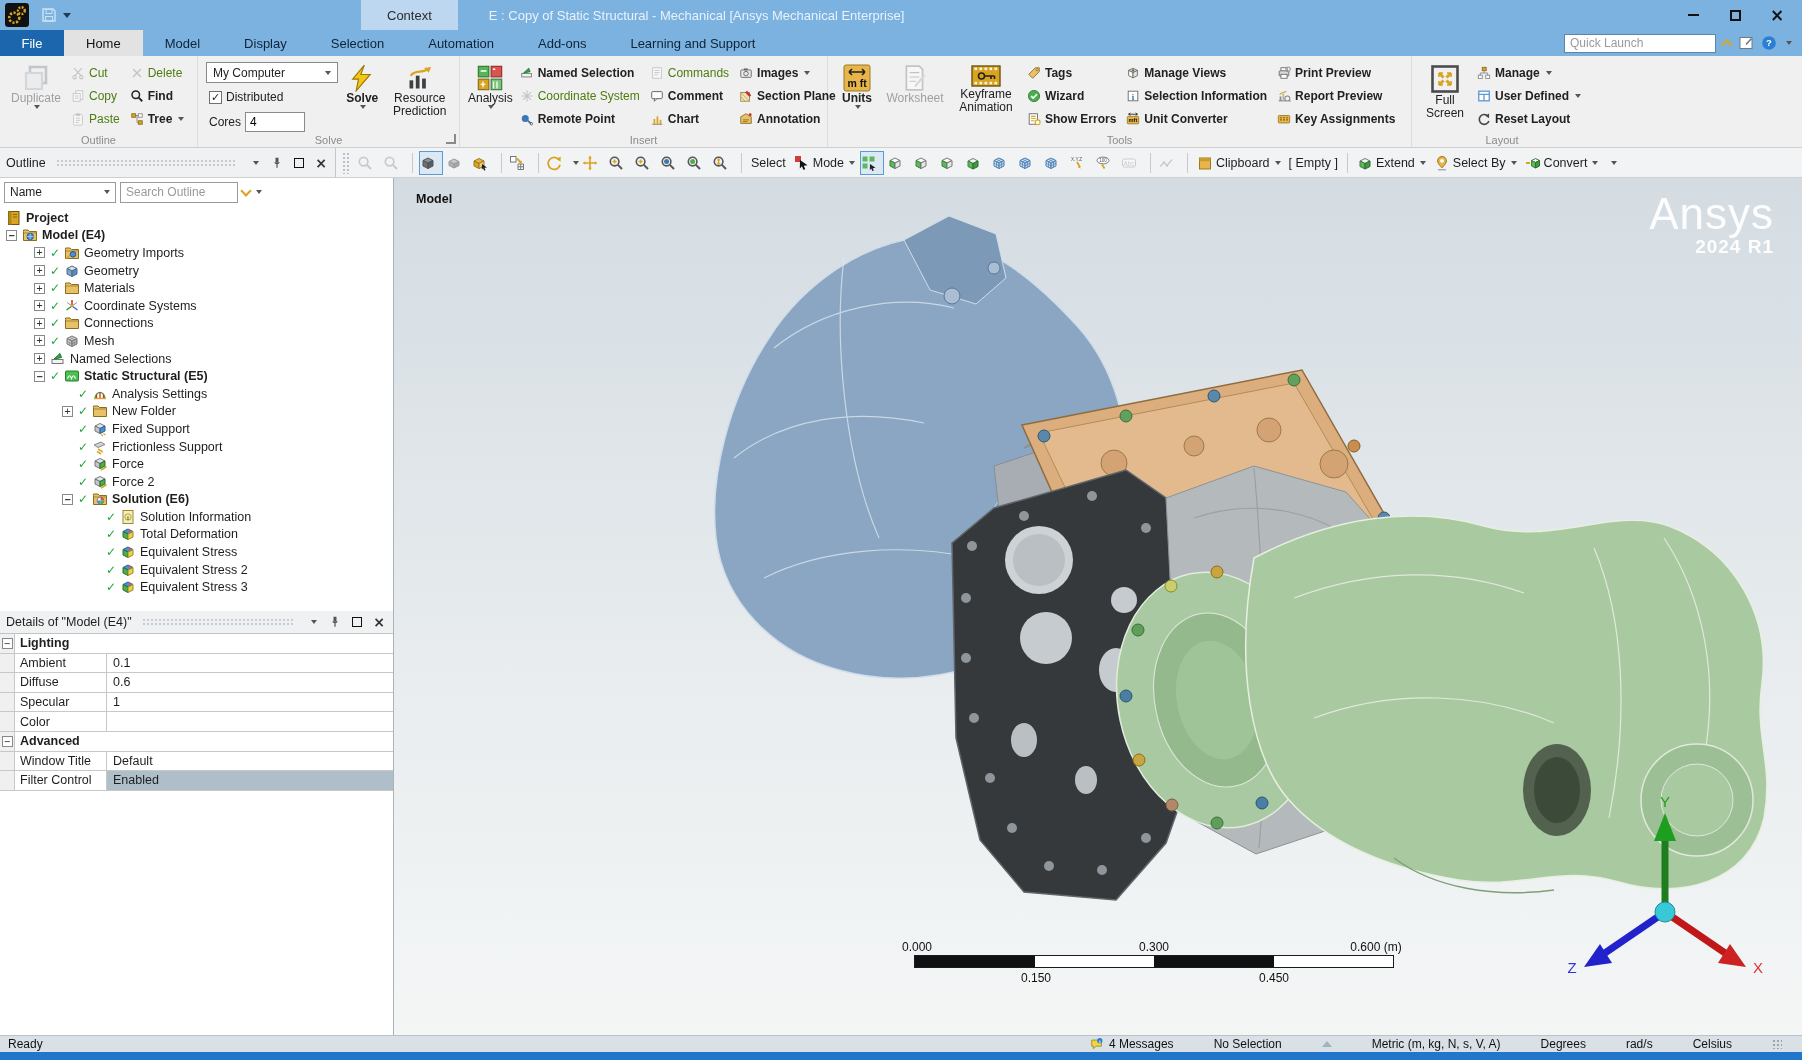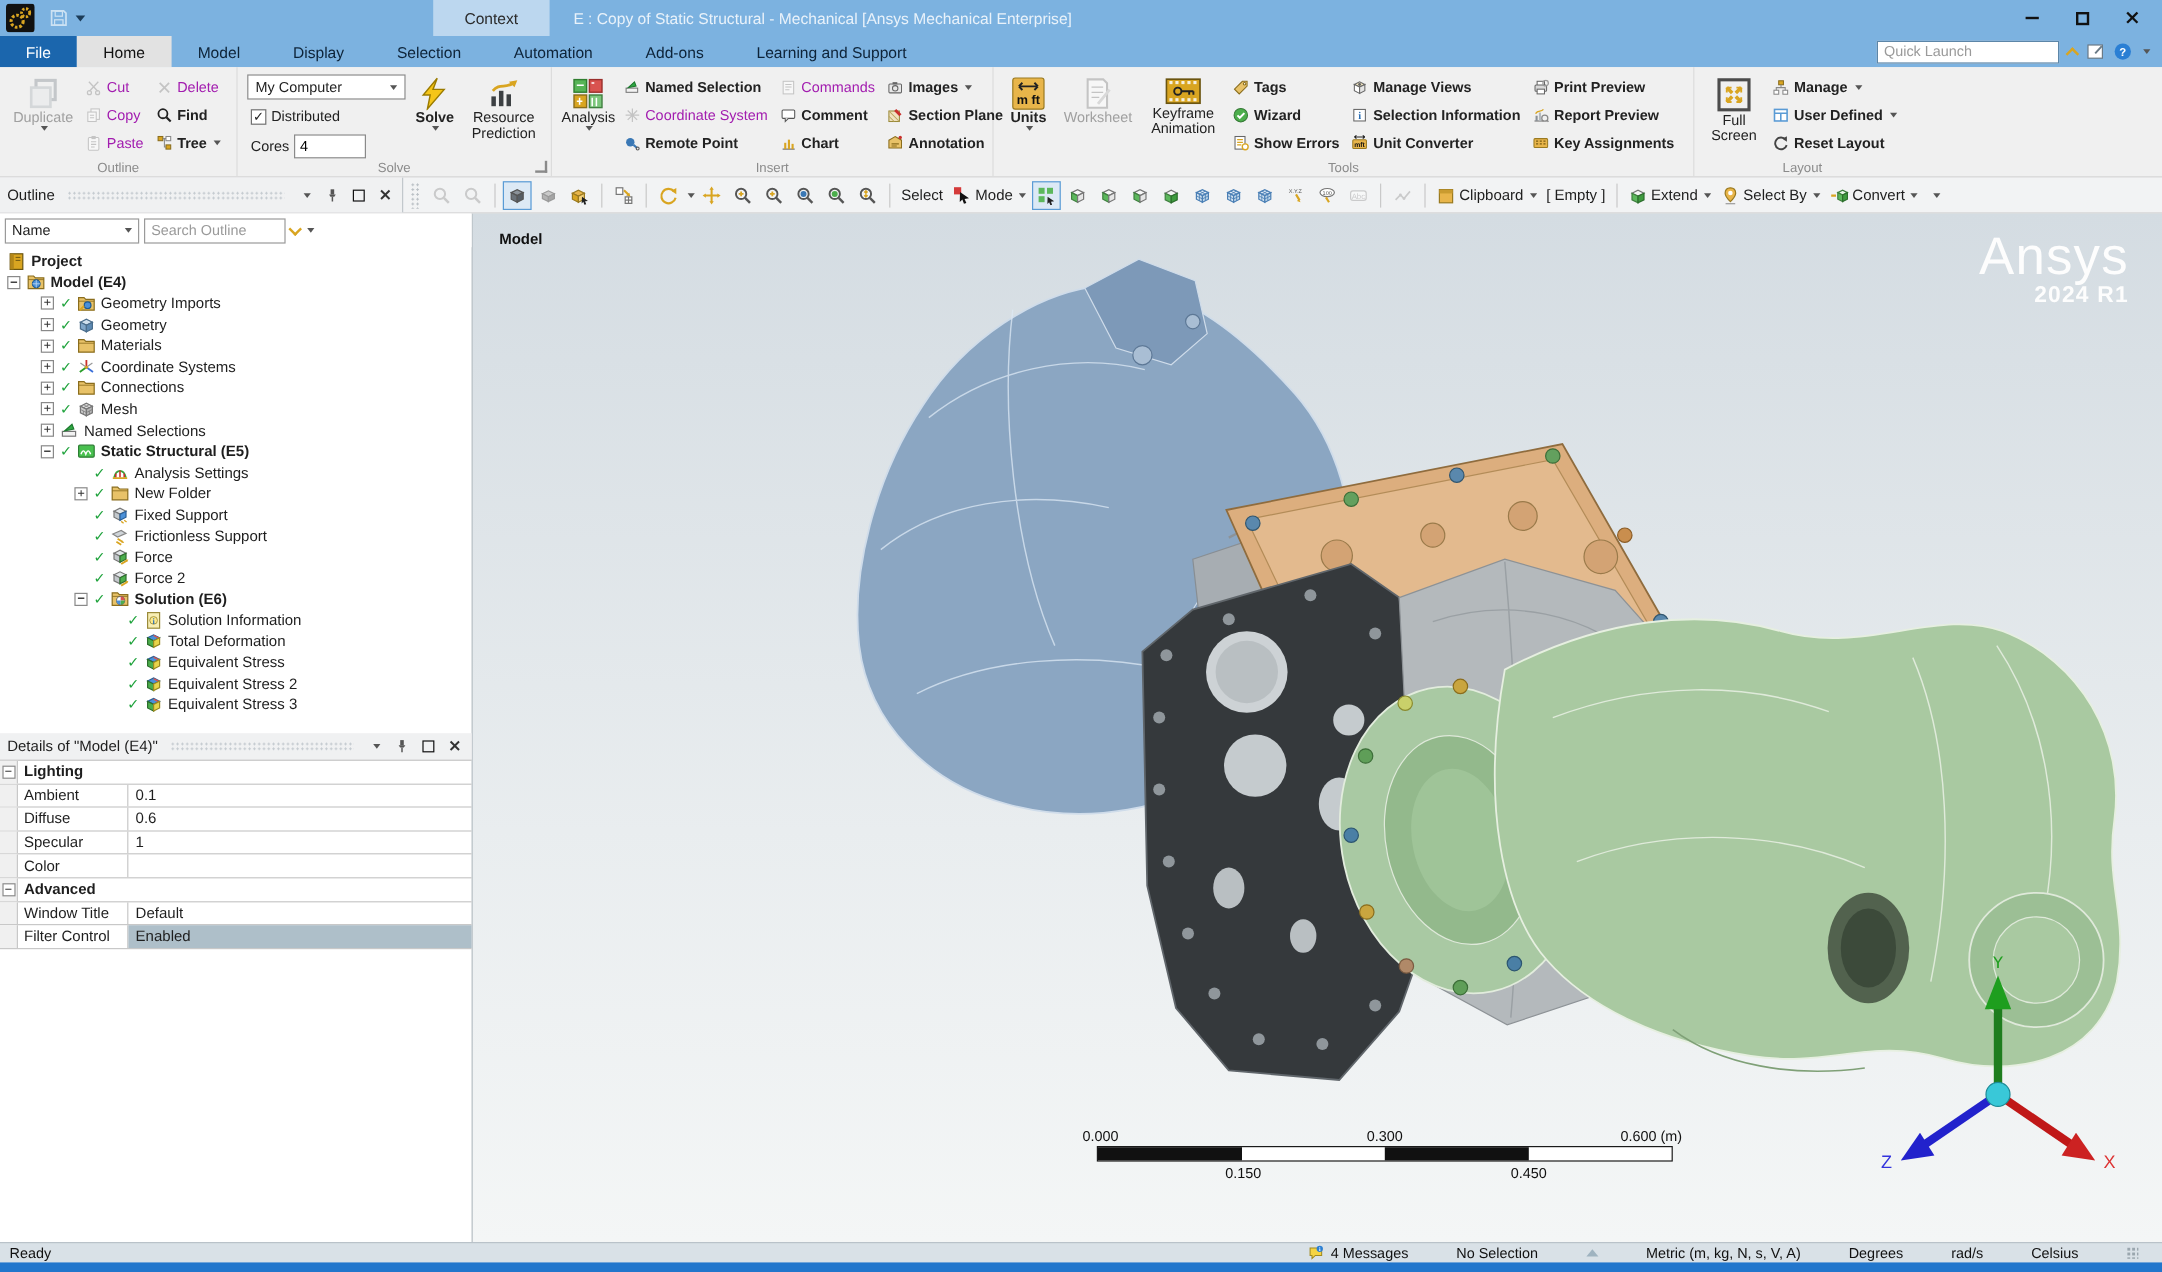--- a/index.html
+++ b/index.html
@@ -4,21 +4,21 @@
 <style>
 *{box-sizing:border-box;margin:0;padding:0}
 html,body{width:1802px;height:1060px;overflow:hidden;font-family:"Liberation Sans",sans-serif;-webkit-font-smoothing:antialiased}
 body{position:relative;background:#f0f0f0;font-size:12px;color:#1e1e1e}
 
 .titlebar{position:absolute;left:0;top:0;width:1802px;height:30px;background:#7cb2e0;display:flex;align-items:center}
 .appico{width:24px;height:24px;margin-left:5px}
 .saveico{width:16px;height:16px;margin-left:12px;opacity:.85}
 .qat-dd{margin-left:6px;border-left:4px solid transparent;border-right:4px solid transparent;border-top:5px solid #1c3c58}
 .ctxtab{margin-left:290px;height:30px;padding:0 26px;background:#bcd7ef;display:flex;align-items:center;color:#2b2b2b;font-size:13px}
-.wtitle{margin-left:20px;color:#e9f2fa;font-size:13px;flex:1;white-space:nowrap;overflow:hidden}
+.wtitle{margin-left:31px;color:#e9f2fa;font-size:13px;flex:1;white-space:nowrap;overflow:hidden}
 .winbtns{display:flex;align-items:center;gap:0;margin-right:4px}
 .winbtn{width:42px;height:28px;display:flex;align-items:center;justify-content:center;color:#111}
 .minbar{width:11px;height:2px;background:#111}
 .maxbox{width:11px;height:11px;border:2px solid #111}
 .closex{font-size:17px;font-weight:bold;font-family:"DejaVu Sans",sans-serif}
 
 .menubar{position:absolute;left:0;top:30px;width:1802px;height:26px;background:#7cb2e0;display:flex;align-items:stretch}
 .mfile{width:64px;background:#1b66ad;color:#fff;display:flex;align-items:center;justify-content:center;font-size:13px}
 .mtab{padding:0 22px;display:flex;align-items:center;color:#0d2338;font-size:13px}
 .mtab.sel{background:#e2e2e2;color:#111}
@@ -26,41 +26,41 @@
 .qlwrap{display:flex;align-items:center;gap:7px;margin-right:10px}
 .qlinput{width:152px;height:19px;border:1px solid #5c86a8;background:#fff;font-size:12px;padding:0 5px;color:#333}
 .qlinput::placeholder{color:#9a9a9a}
 .chevup{width:8px;height:8px;border-left:2.5px solid #d9a521;border-top:2.5px solid #d9a521;transform:rotate(45deg);margin-top:4px}
 
 .ribbon{position:absolute;left:0;top:56px;width:1802px;height:92px;background:#f0f0f0;border-bottom:1px solid #cfcfcf;display:flex}
 .rgroup{position:relative;display:flex;gap:4px;padding:3px 6px 14px 8px;border-right:1px solid #dcdcdc}
 .glabel{position:absolute;bottom:1px;left:0;width:100%;text-align:center;font-size:11px;color:#8b8b8b}
 .rcol{display:flex;flex-direction:column;gap:1px;padding-top:3px}
 .rsm{display:flex;align-items:center;gap:4px;height:22px;padding:0 3px;font-size:12px;color:#222;white-space:nowrap}
-.rsm.dis{color:#a21caf}
+.rsm.dis{color:#4d7c0f}
 .rsm.dis svg{opacity:.5}
 .rbig{display:flex;flex-direction:column;align-items:center;padding-top:5px;font-size:12px;line-height:13px;text-align:center;color:#222;white-space:normal}
 .rbig.dis{color:#a0a0a0}
 .rbig.dis svg{opacity:.5}
 .dd{width:0;height:0;border-left:3.5px solid transparent;border-right:3.5px solid transparent;border-top:4px solid #555;display:inline-block;margin-left:2px;flex:none}
 .rselect{width:132px;height:21px;border:1px solid #8a8a8a;background:#fff;display:flex;align-items:center;padding:0 6px;font-size:12px;justify-content:space-between}
 .cb{width:13px;height:13px;border:1px solid #707070;background:#fff;display:flex;align-items:center;justify-content:center;font-size:11px;color:#222;font-family:"DejaVu Sans",sans-serif;line-height:11px}
 .cores{width:60px;height:20px;border:1px solid #8a8a8a;background:#fff;font-size:12px;padding:0 4px}
 .dlaunch{position:absolute;right:3px;bottom:3px;width:10px;height:10px;border-right:2px solid #8a8a8a;border-bottom:2px solid #8a8a8a}
 .i14{width:14px;height:14px;flex:none}
 .i16{width:16px;height:16px;flex:none}
 .i28{width:28px;height:28px;flex:none}
 
 .subbar{position:absolute;left:0;top:148px;width:1802px;height:30px;display:flex;border-bottom:1px solid #cfcfcf;background:#f2f3f4}
 .phdr{display:flex;align-items:center;background:#f0f1f2;padding:0 6px;gap:6px;font-size:12.5px;color:#1e1e1e}
 .phdr .dots{flex:1;height:8px;background-image:radial-gradient(#c5cbd0 1px,transparent 1.1px);background-size:4px 4px;margin:0 4px}
 .phico{width:16px;height:16px;display:flex;align-items:center;justify-content:center;color:#333}
 .outlinehdr{width:336px;border-right:1px solid #c2c8cc}
 .gtool{flex:1;display:flex;align-items:center;padding:0 6px;gap:2px;overflow:hidden}
-.tbtn{width:24px;height:24px;display:flex;align-items:center;justify-content:center;border:1px solid transparent;flex:none}
+.tbtn{width:24px;height:24px;display:flex;align-items:center;justify-content:flex-start;border:1px solid transparent;flex:none}
 .tbtn.sel{border-color:#5a9bd5;background:#dce9f5}
 .tbtn.dis{opacity:.45}
 .tsep{width:1px;height:20px;background:#c9c9c9;margin:0 4px;flex:none}
 .tlbl{font-size:12.5px;color:#1e1e1e;margin:0 3px;white-space:nowrap}
 .dragdots{width:8px;height:22px;background-image:radial-gradient(#b9bfc4 1px,transparent 1.1px);background-size:4px 4px;margin-right:4px}
 
 .main{position:absolute;left:0;top:178px;width:1802px;height:857px;display:flex}
 .leftpanel{width:394px;background:#fff;border-right:1px solid #aab3ba;display:flex;flex-direction:column}
 .filterrow{height:28px;display:flex;align-items:center;gap:4px;padding:0 4px;background:#fff}
 .fselect{width:112px;height:21px;border:1px solid #9a9a9a;background:#fff;display:flex;align-items:center;justify-content:space-between;padding:0 5px}

